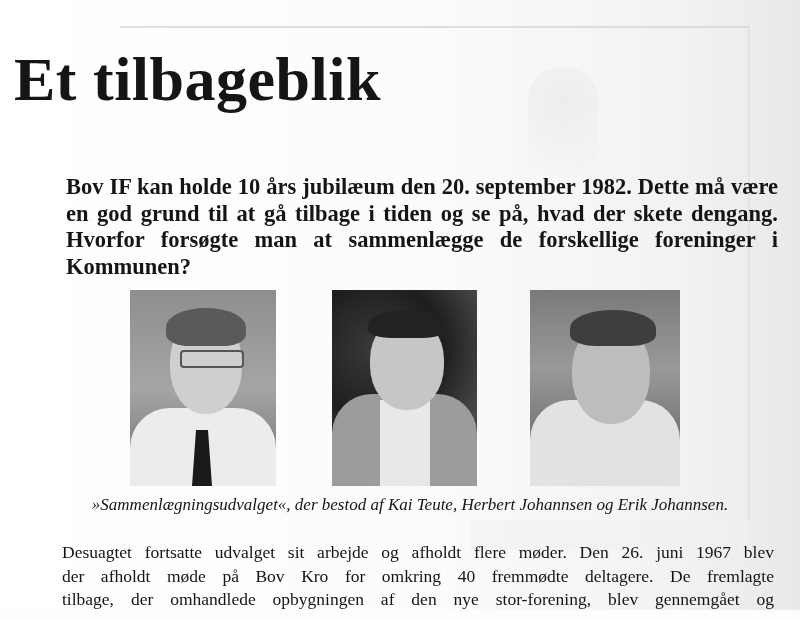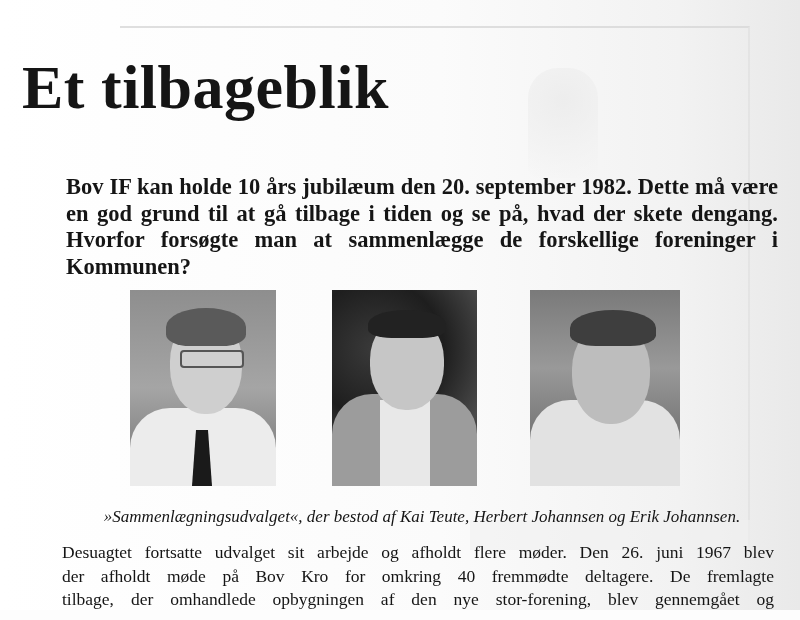--- a/index.html
+++ b/index.html
@@ -20,40 +20,40 @@
     background: radial-gradient(circle at 50% 30%, #e9e9e9 0%, #f1f1f1 60%, transparent 100%);
     opacity: 0.7;
   }
   .ghost-banner {
     position: absolute; left: 470px; top: 520px; width: 280px; height: 30px;
     background: #f0f0f0; opacity: 0.6;
   }
   .title {
     position: absolute; left: 14px; top: 48px;
     font-size: 62px; font-weight: bold; letter-spacing: 0.5px; line-height: 1;
-    margin: 8px;
+    margin: 0;
   }
   .intro {
     position: absolute; left: 62px; top: 170px; width: 712px;
     font-size: 22.5px; font-weight: bold; line-height: 26.5px;
     text-align: justify; text-align-last: left; margin: 4px;
   }
   .photo {
     position: absolute; top: 290px; height: 196px;
     background: #9a9a9a; overflow: hidden;
   }
   .photo .bg { position: absolute; inset: 0; }
   .photo .head {
     position: absolute; border-radius: 45% 45% 48% 48%;
   }
   .photo .hair { position: absolute; border-radius: 50% 50% 30% 30%; }
   .photo .body { position: absolute; border-radius: 40px 40px 0 0; }
   .caption {
     position: absolute; left: 80px; top: 495px; width: 660px;
-    font-size: 17px; font-style: italic; text-align: center; margin: 12px;
+    font-size: 17px; font-style: italic; text-align: center; margin: 0;
   }
   .body-text {
     position: absolute; left: 62px; top: 541px; width: 712px;
     font-size: 17.5px; line-height: 23.5px;
     text-align: justify; text-align-last: justify; margin: 0;
   }
   .body-line { display: block; white-space: nowrap; text-align: justify; text-align-last: justify; }
   .clip { position: absolute; left: 0; top: 610px; width: 800px; height: 10px; background: #fdfdfd; }
 </style>
 </head>

